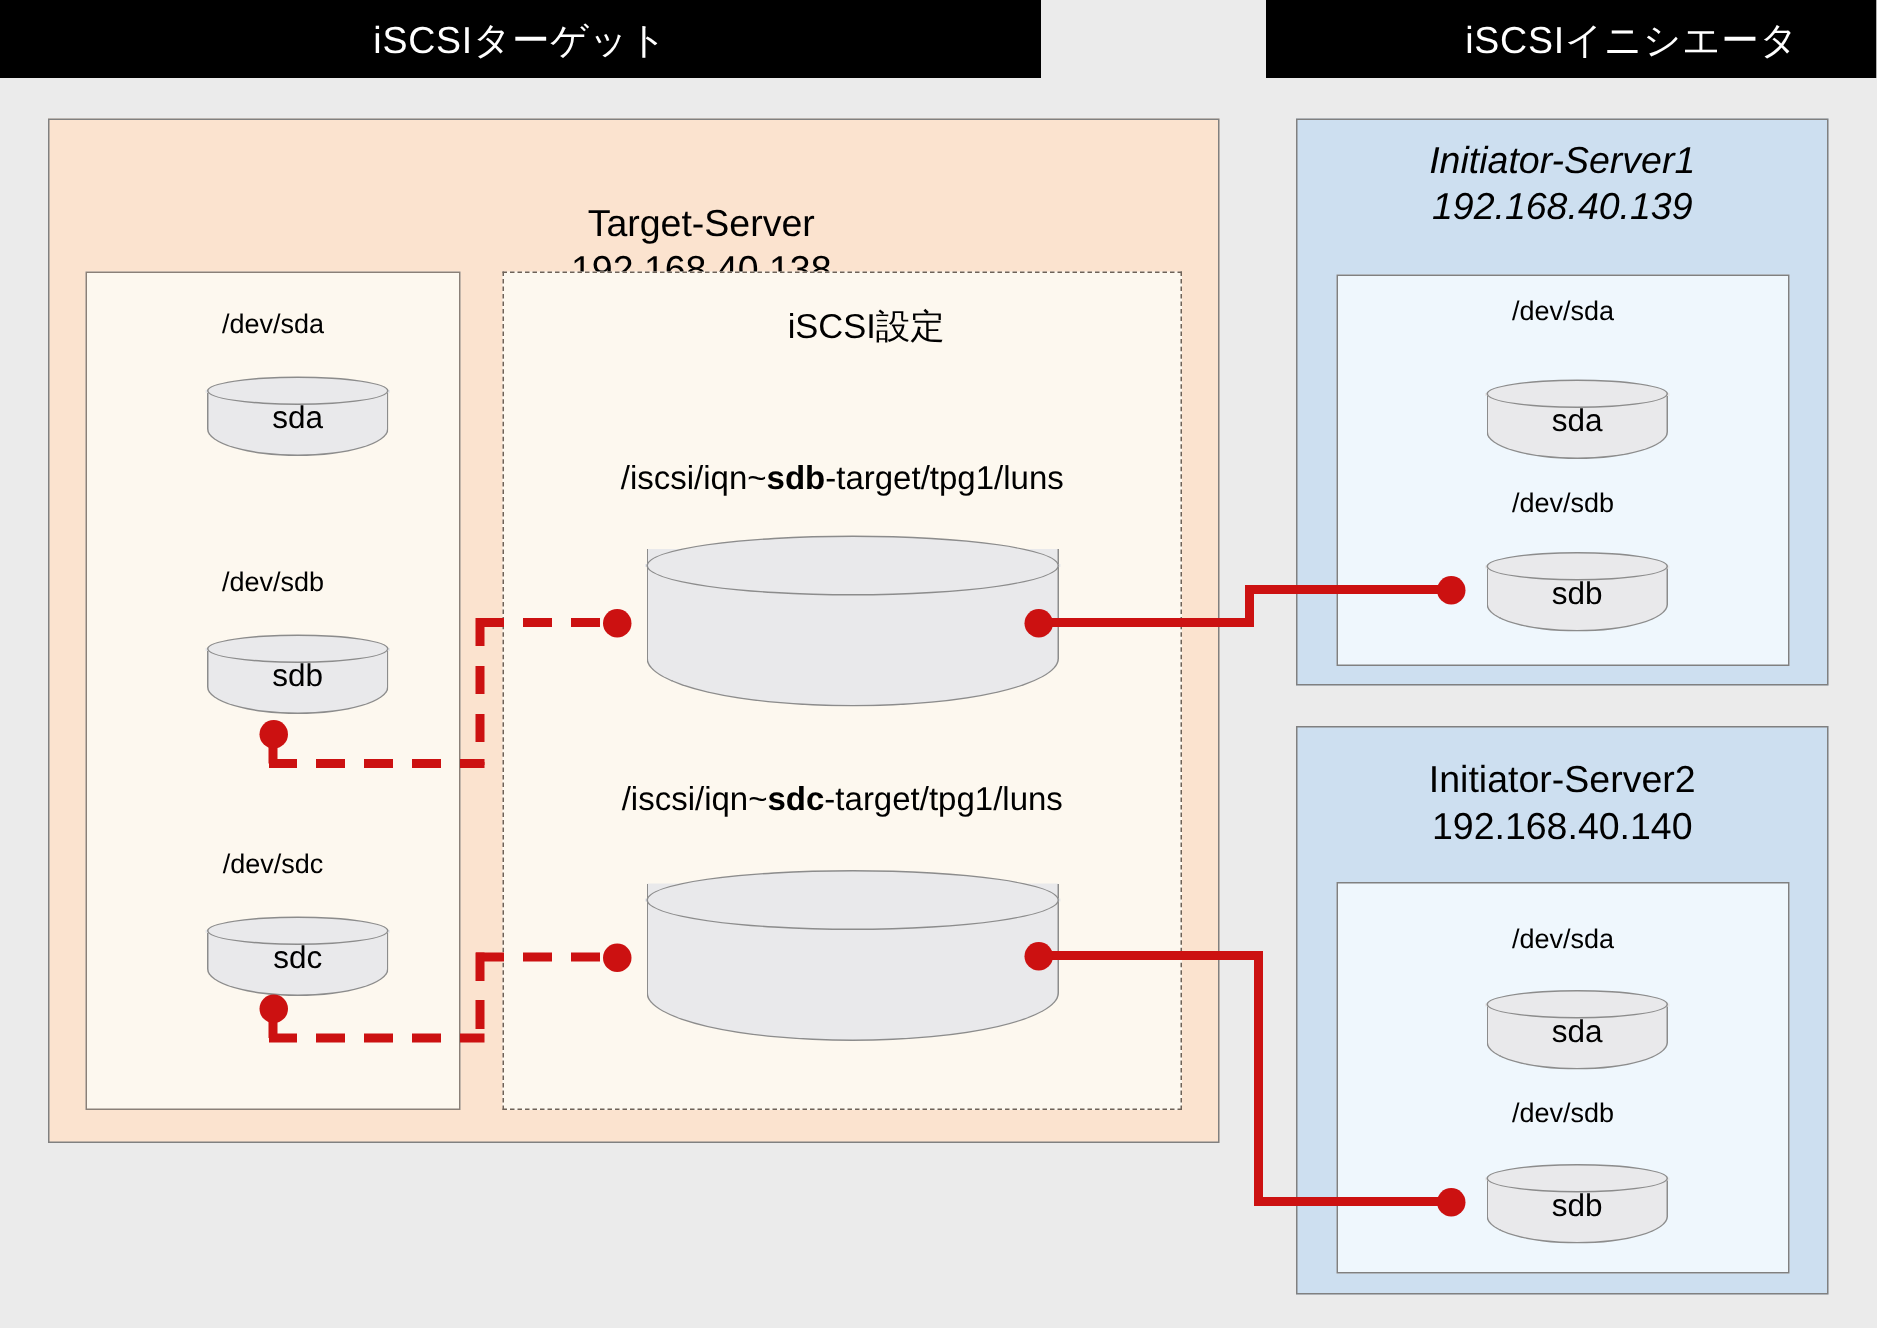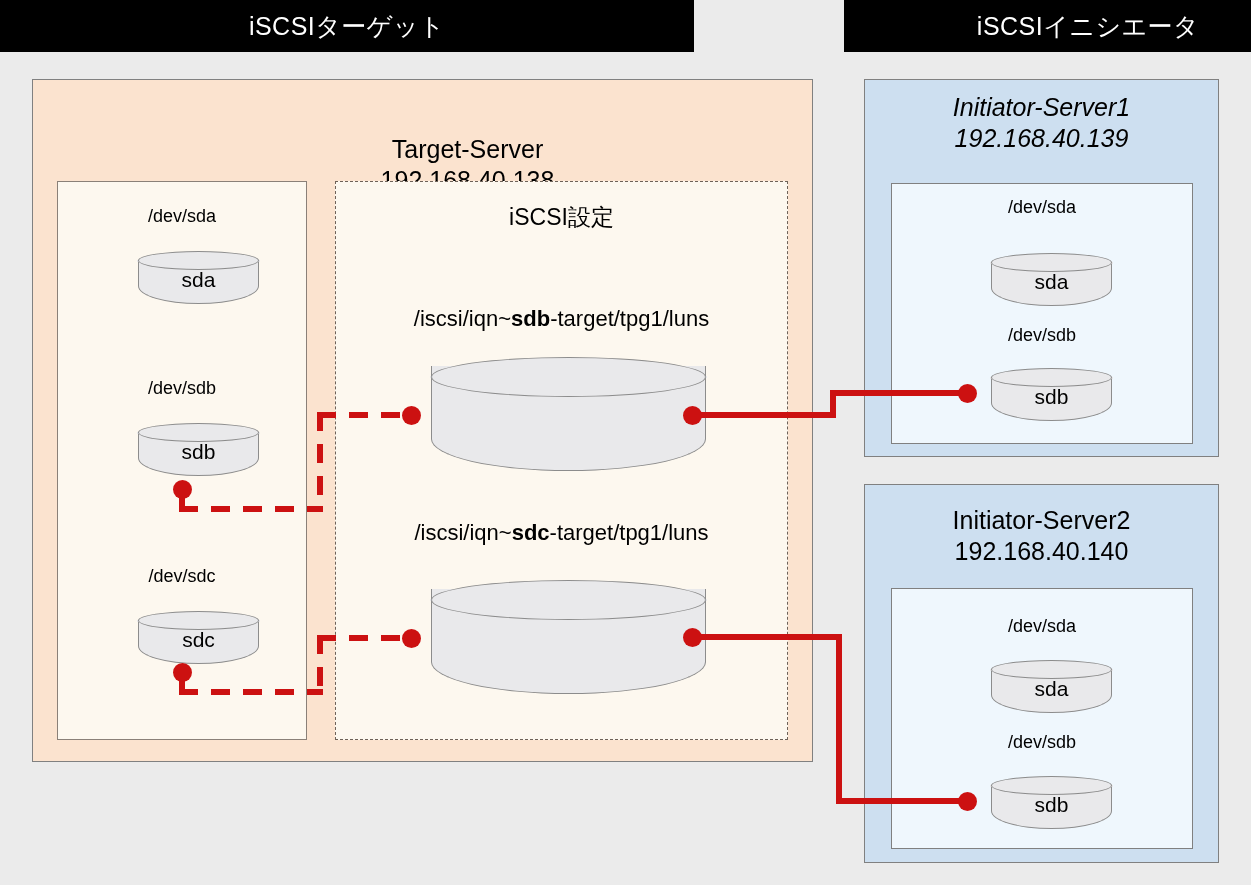--- a/index.html
+++ b/index.html
@@ -201,21 +201,21 @@
   <div class="ttl dev-label" style="left:57px; top:566px; width:250px;">/dev/sdc</div>
   <div class="cyl" style="left:122px; top:611px; width:121px; height:53px;">
     <div class="body"></div>
       <div class="cap"></div>
       <div class="top"></div>
     <div class="txt">sdc</div>
   </div>
 
   <div class="panel" id="iscsi-box"></div>
 
-  <div class="ttl box-title" style="left:335px; top:203px; width:453px;">iSCSI設定</div>
+  <div class="ttl box-title" style="left:351px; top:203px; width:453px;">iSCSI設定</div>
 
   <div class="ttl lun-path" style="left:335px; top:306px; width:453px;"><span>/iscsi/iqn~</span><b>sdb</b><span>-target/tpg1/luns</span></div>
 
   <div class="cyl big" style="left:415px; top:357px; width:275px; height:114px;">
     <div class="body"></div>
       <div class="cap"></div>
       <div class="top"></div>
   </div>
 
   <div class="ttl lun-path" style="left:335px; top:520px; width:453px;"><span>/iscsi/iqn~</span><b>sdc</b><span>-target/tpg1/luns</span></div>

